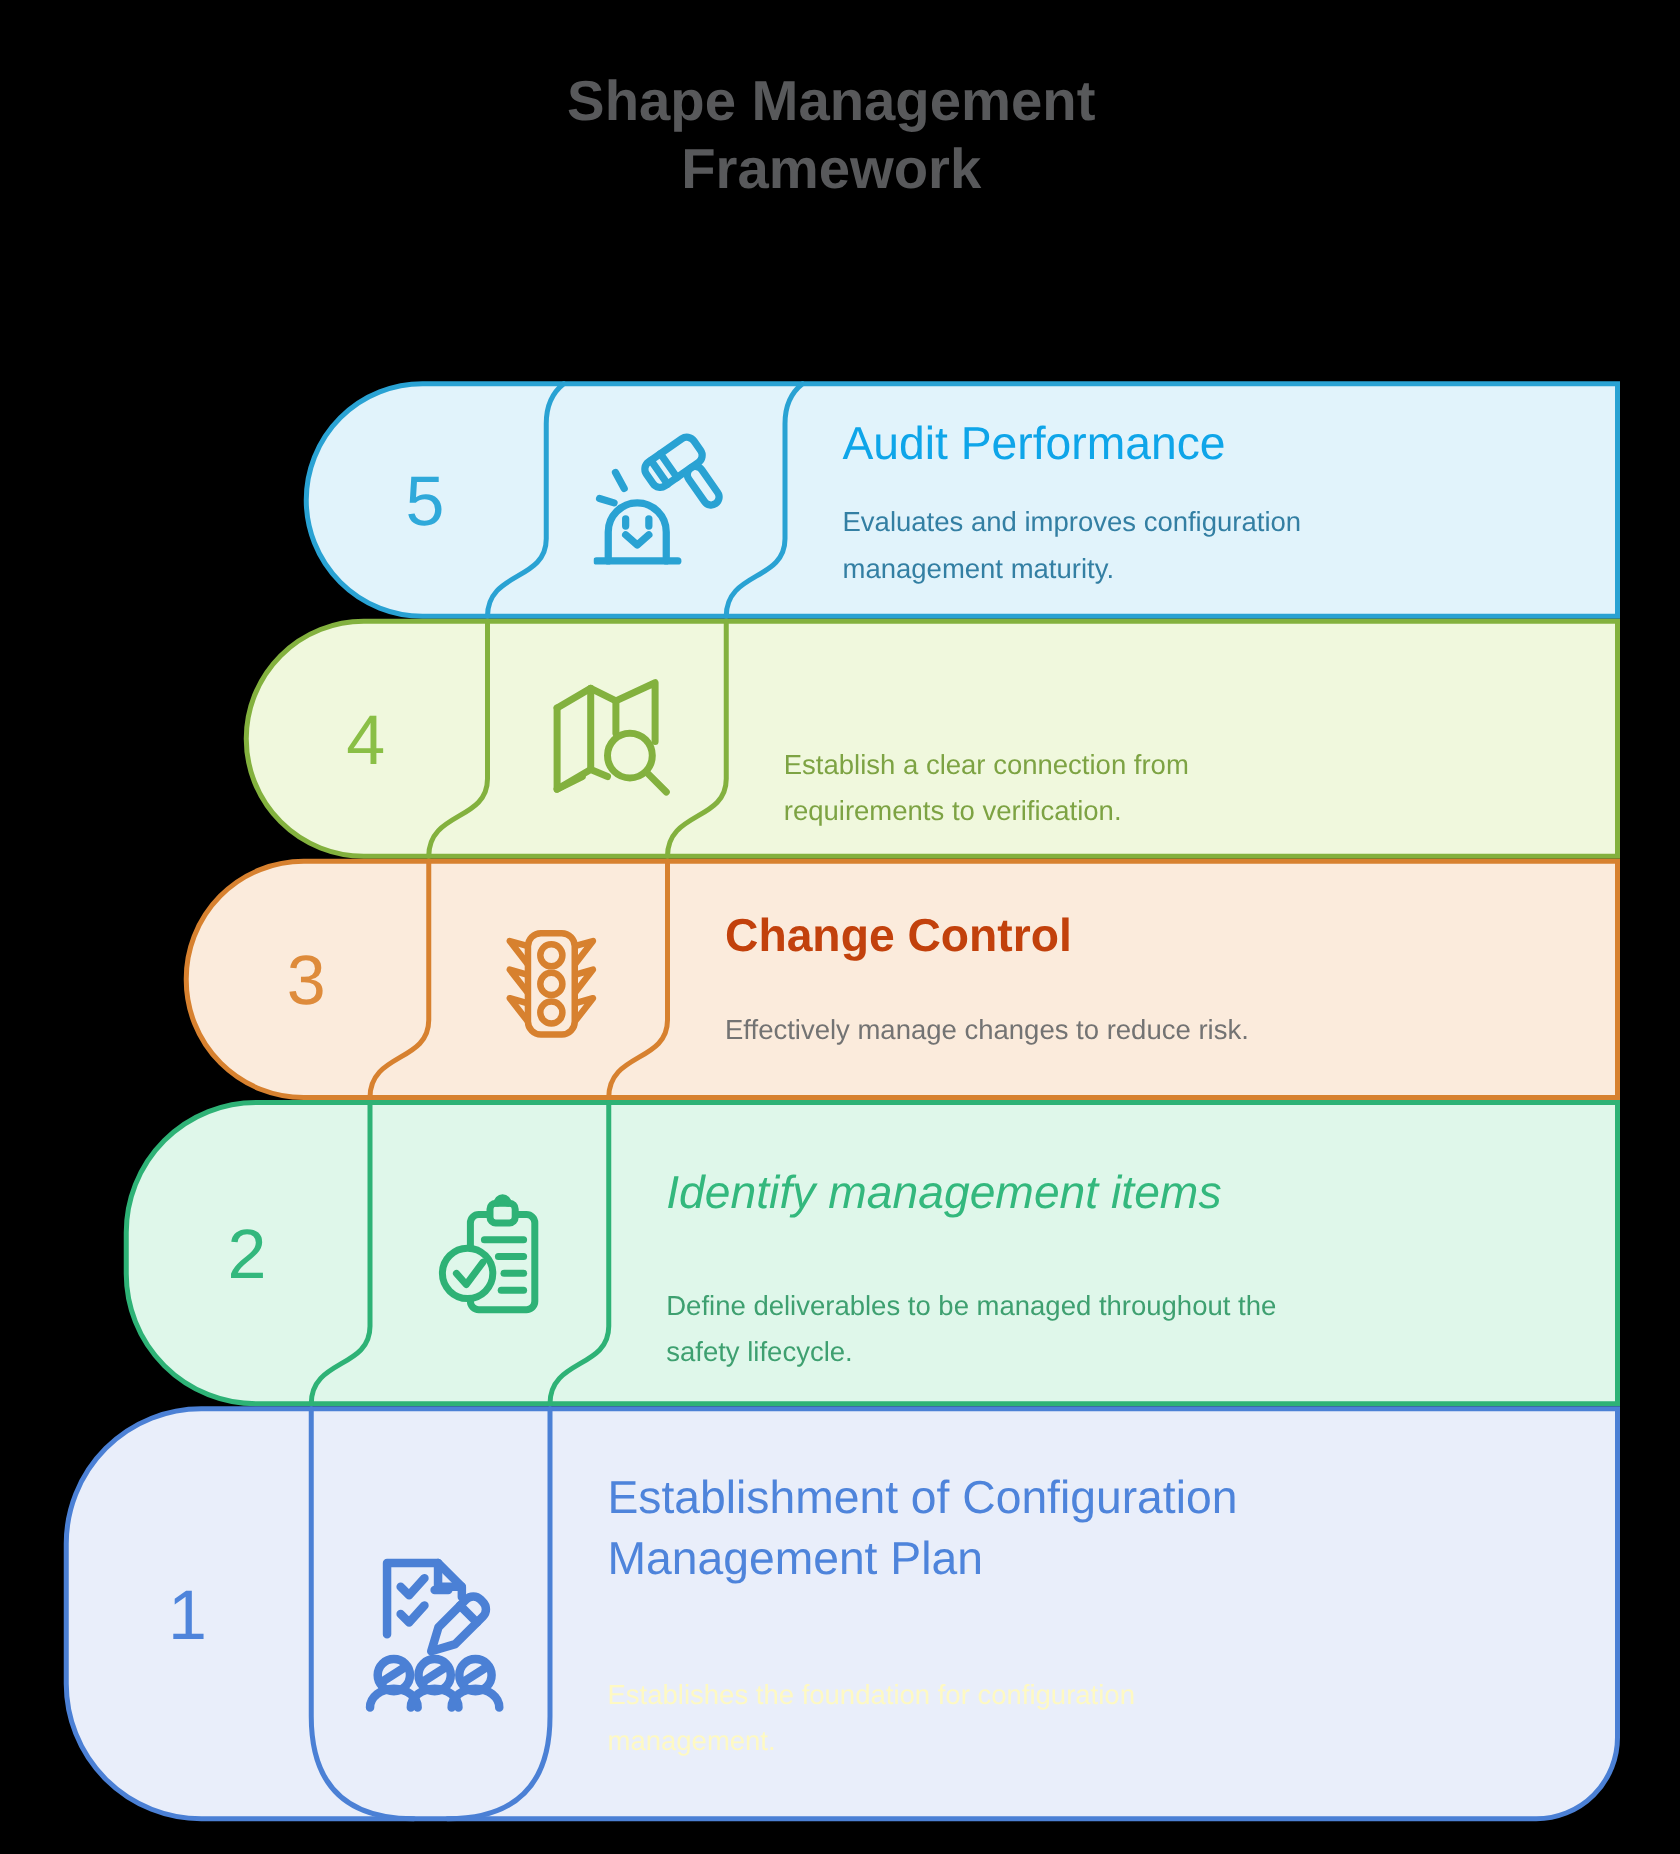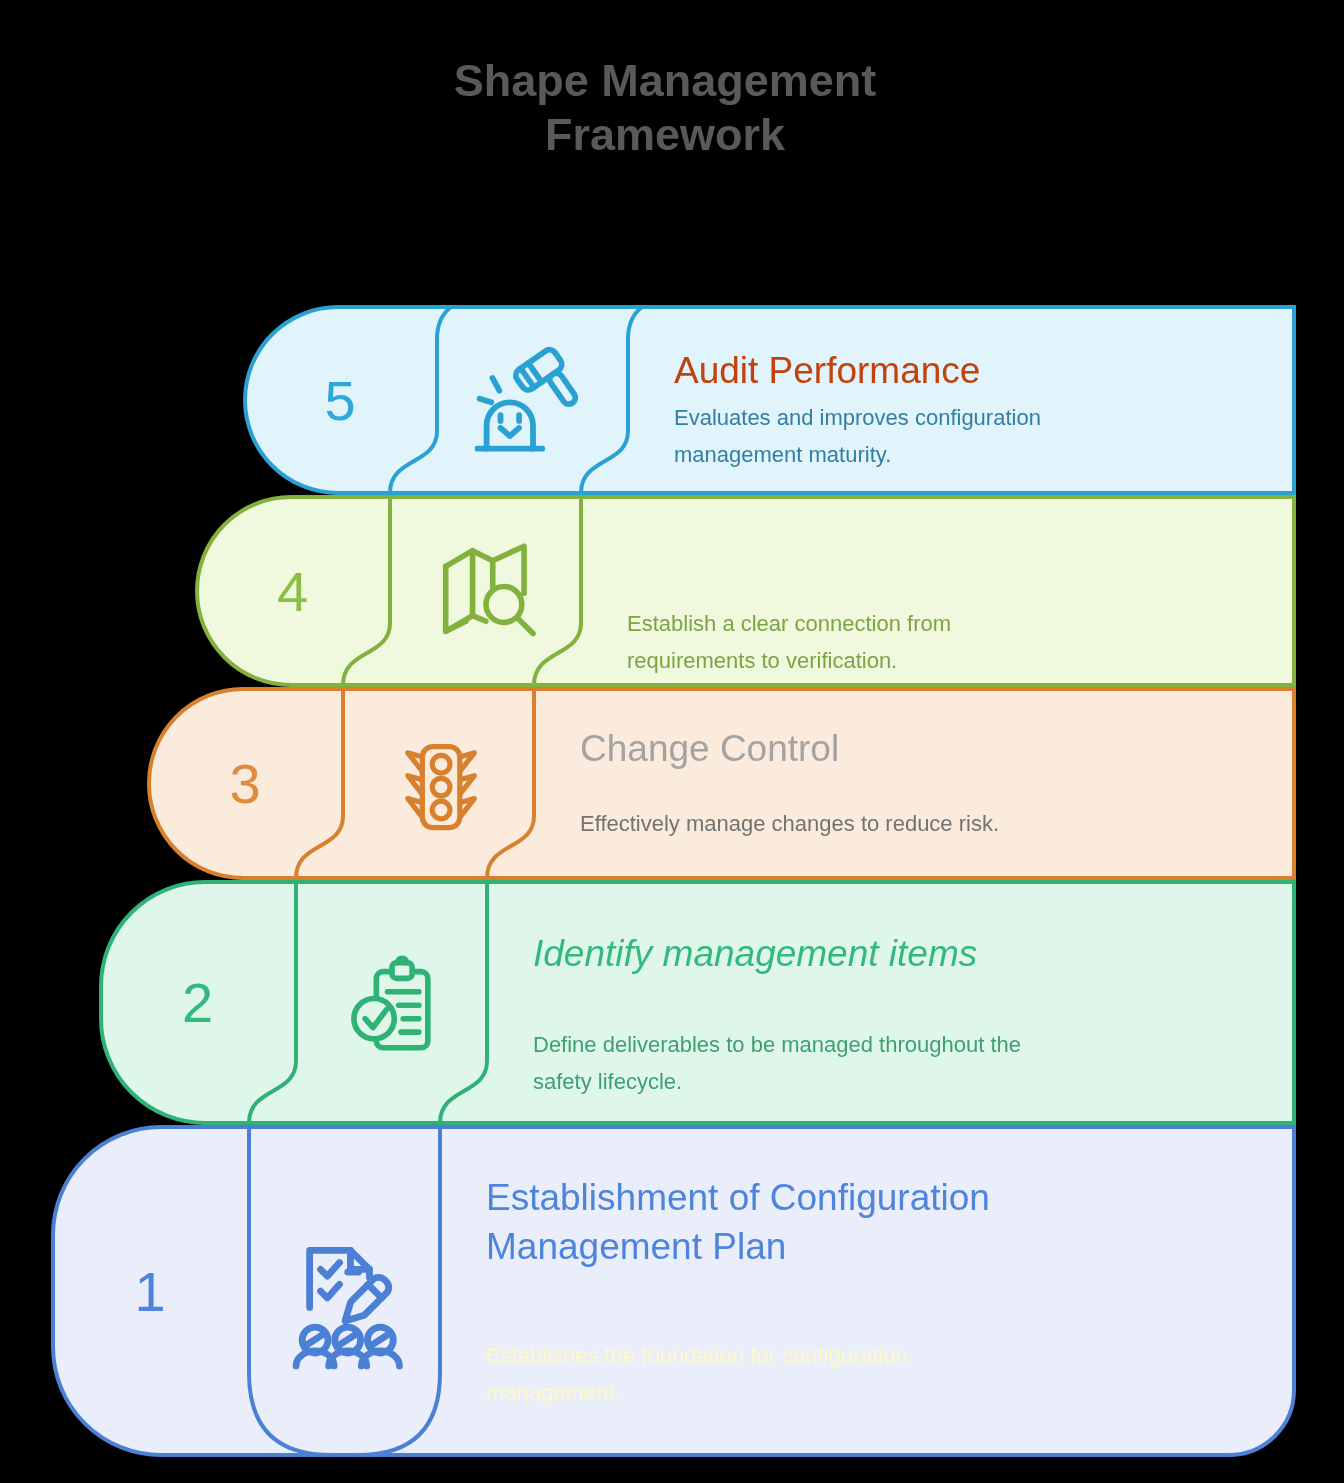--- a/index.html
+++ b/index.html
@@ -11,35 +11,35 @@
   .row .shape{position:absolute;left:0;top:0;overflow:visible;display:block;}
   .num{position:absolute;top:0;display:flex;align-items:center;justify-content:center;font-size:56px;}
   .iconwrap{position:absolute;display:flex;align-items:center;justify-content:center;}
   .rtitle{position:absolute;font-size:37px;line-height:44px;font-weight:500;white-space:pre-line;}
   .rdesc{position:absolute;font-size:22px;line-height:37px;white-space:pre-line;}
 
   
   .r5{left:243px;top:305px;width:1053px;height:190px;}
   .r5 .num{left:0;width:194px;height:190px;color:#2fa9da;}
   .r5 .iconwrap{left:194px;top:0;width:191px;height:190px;}
-  .r5 .rtitle{left:431px;top:28px;color:#c2410c;margin-top:16px;}
+  .r5 .rtitle{left:431px;top:28px;color:#0ea5e9;}
   .r5 .rdesc{left:431px;top:94px;width:580px;color:#337fa3;}
 
   
   .r4{left:195px;top:495px;width:1101px;height:192px;}
   .r4 .num{left:0;width:195px;height:192px;color:#8abf46;}
   .r4 .iconwrap{left:195px;top:0;width:191px;height:192px;}
   .r4 .rtitle{left:432px;top:30px;color:#8abf46;}
-  .r4 .rdesc{left:432px;top:110px;width:600px;color:#7da343;}
+  .r4 .rdesc{left:432px;top:98px;width:600px;color:#7da343;}
 
   
   .r3{left:147px;top:687px;width:1149px;height:193px;}
   .r3 .num{left:0;width:196px;height:193px;color:#de8b3b;}
   .r3 .iconwrap{left:196px;top:0;width:191px;height:193px;}
-  .r3 .rtitle{left:433px;top:40px;color:#a3a3a3;}
+  .r3 .rtitle{left:433px;top:40px;color:#c2410c;font-weight:bold;}
   .r3 .rdesc{left:433px;top:118px;width:650px;color:#737373;}
 
   
   .r2{left:99px;top:880px;width:1197px;height:245px;}
   .r2 .num{left:0;width:197px;height:245px;color:#33b87d;}
   .r2 .iconwrap{left:197px;top:0;width:191px;height:245px;}
   .r2 .rtitle{left:434px;top:52px;color:#33b87d;font-style:italic;}
   .r2 .rdesc{left:434px;top:146px;width:720px;color:#3ea070;}
 
   

